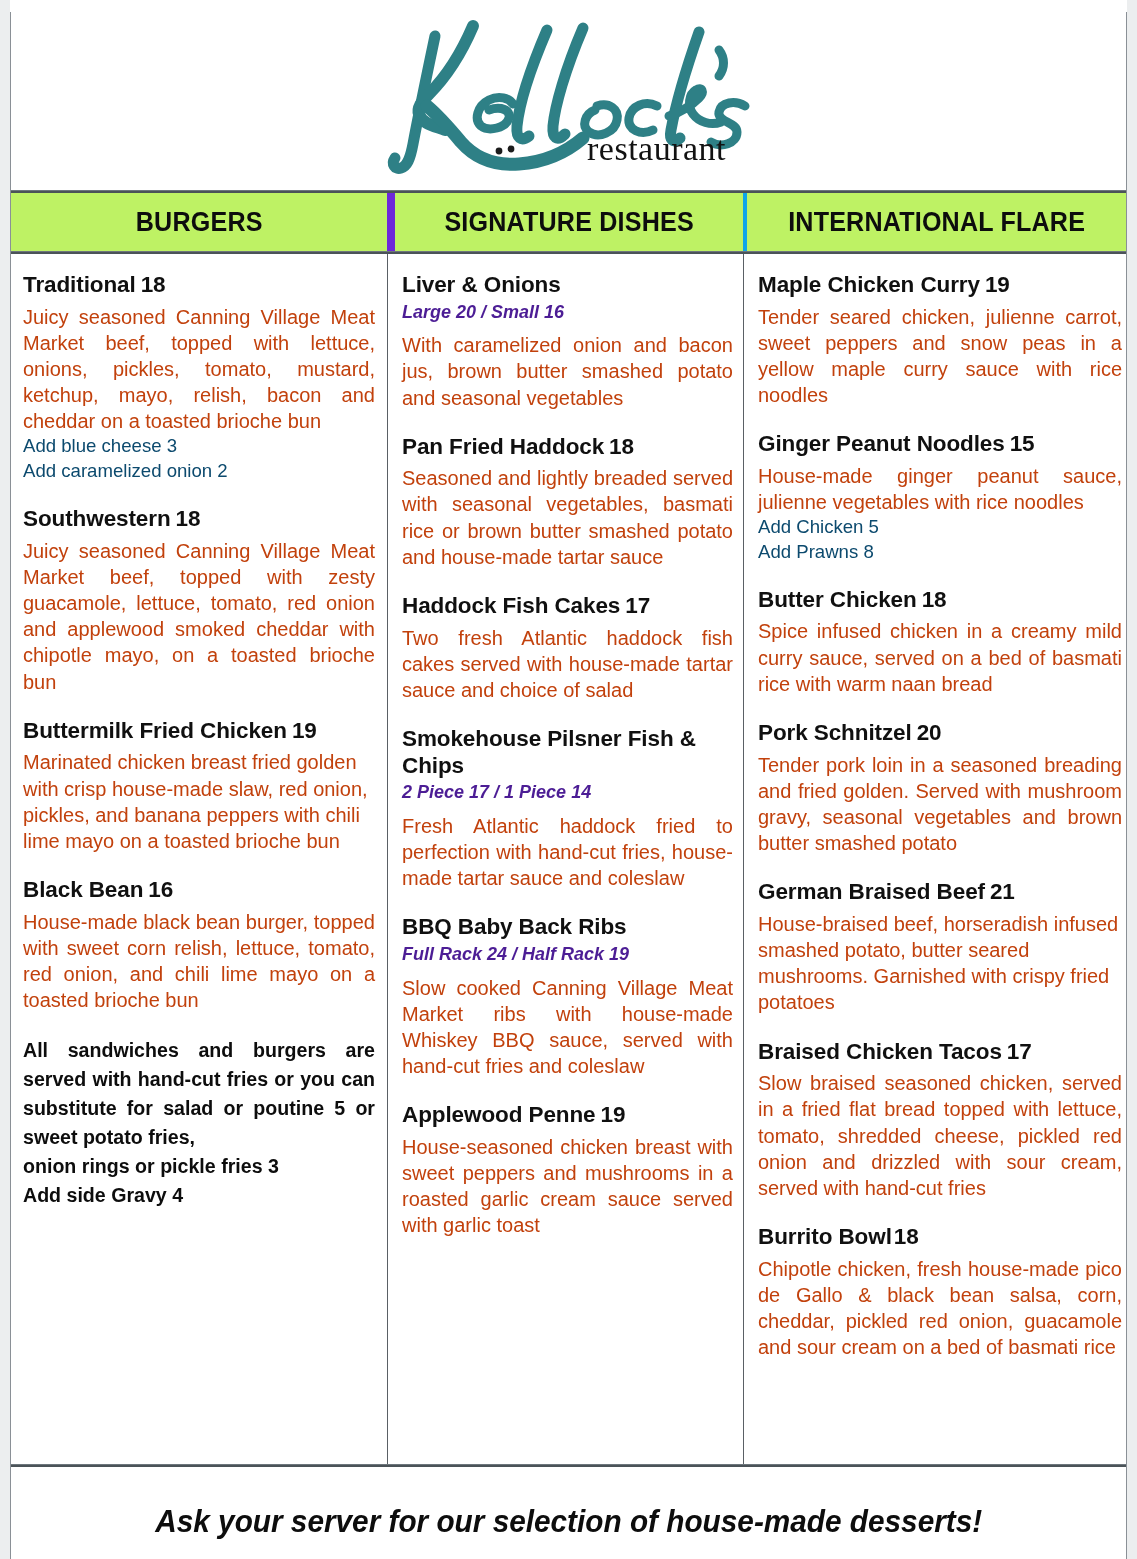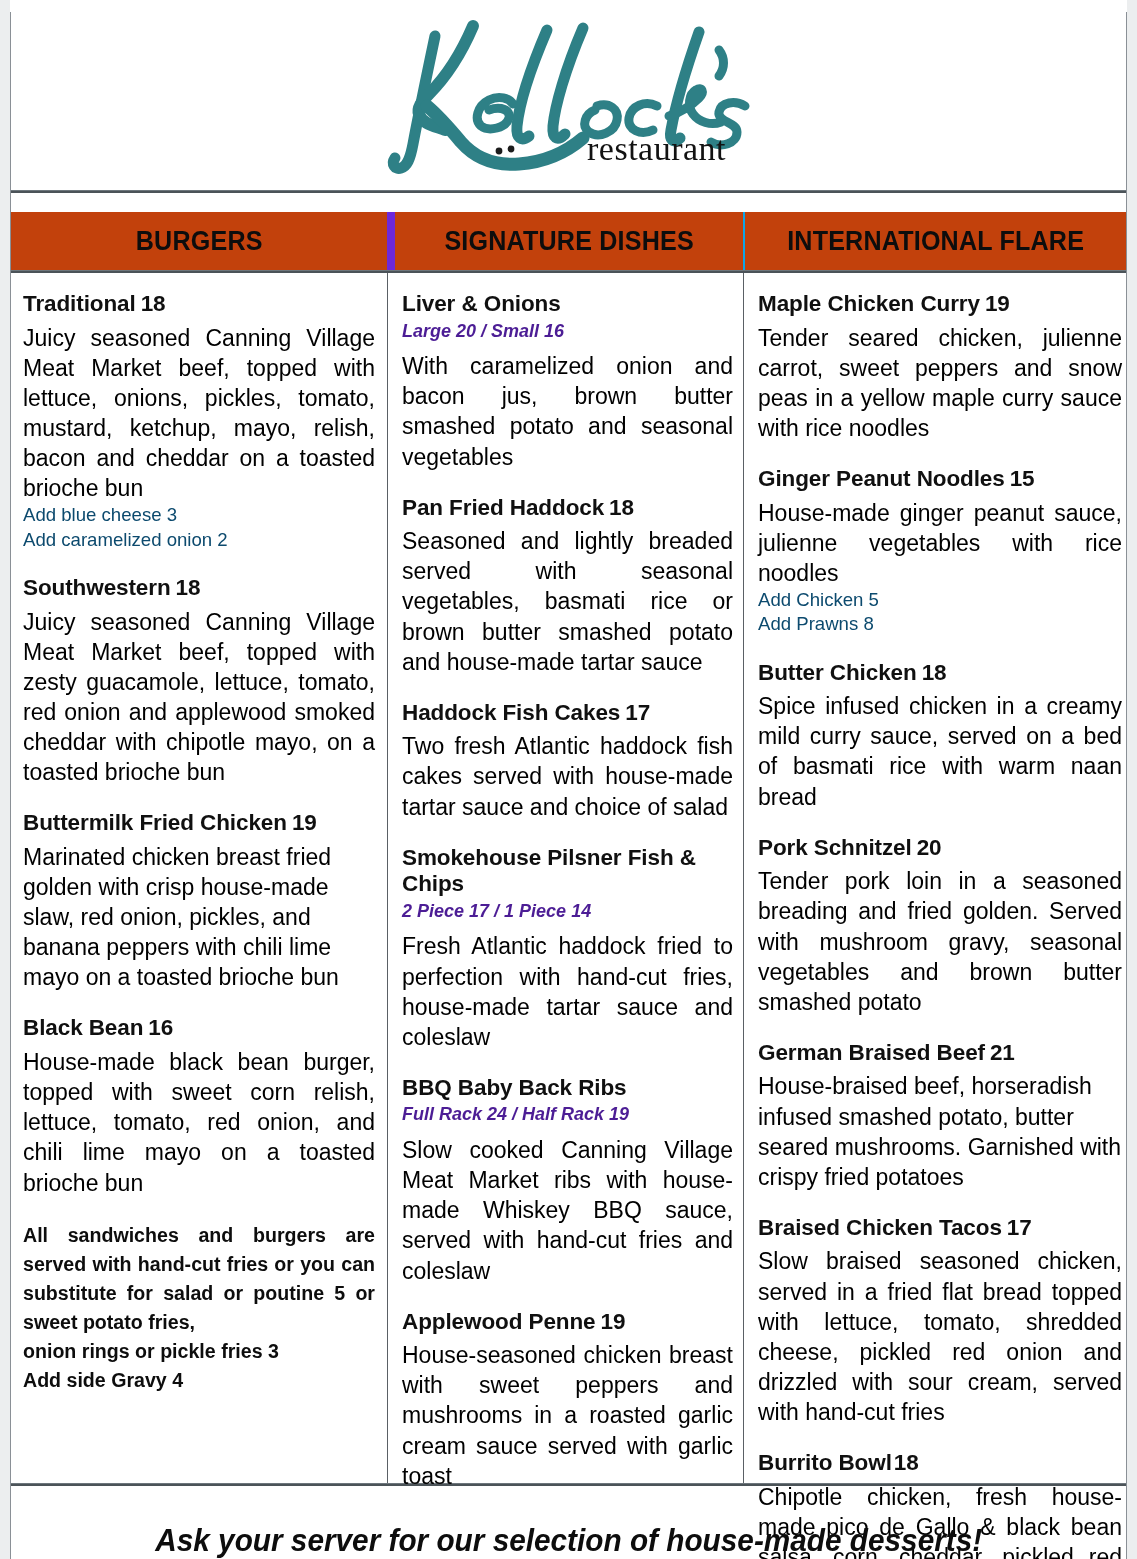--- a/index.html
+++ b/index.html
@@ -61,33 +61,32 @@
     background: #4b5358;
     border-top: 1px solid #6d767c;
     box-sizing: border-box;
   }
 
   
   .cat-row {
     display: flex;
     height: 58px;
     align-items: center;
-    background: #c2410c;
-    margin-top: 19px;
+    background: #bef264;
   }
   .cat-cell {
     display: flex;
     align-items: center;
     justify-content: center;
     height: 100%;
     box-sizing: border-box;
   }
   .cat-cell.c1 { width: 376px; }
   .cat-cell.c2 { width: 356px; border-left: 8px solid #6d28d9; }
-  .cat-cell.c3 { flex: 1; border-left: 2px solid #0ea5e9; justify-content: center; }
+  .cat-cell.c3 { flex: 1; border-left: 4px solid #0ea5e9; justify-content: center; }
   .cat-title {
     font-weight: bold;
     font-size: 27px;
     letter-spacing: 0.2px;
     color: #0d0d0d;
     white-space: nowrap;
     transform: scaleX(0.93);
   }
 
   
@@ -122,23 +121,23 @@
   .item-sub {
     font-style: italic;
     font-weight: 600;
     font-size: 18px;
     line-height: 1.2;
     color: #4c1d95;
     margin: -2px 0 9px 0;
   }
 
   .item-desc {
-    font-size: 23px;
+    font-size: 20px;
     line-height: 1.31;
-    color: #000000;
+    color: #c2410c;
     margin: 0;
     text-align: justify;
     -webkit-hyphens: none;
     hyphens: none;
   }
   .item-desc.left { text-align: left; }
 
   .addon {
     font-size: 18.6px;
     line-height: 1.31;

